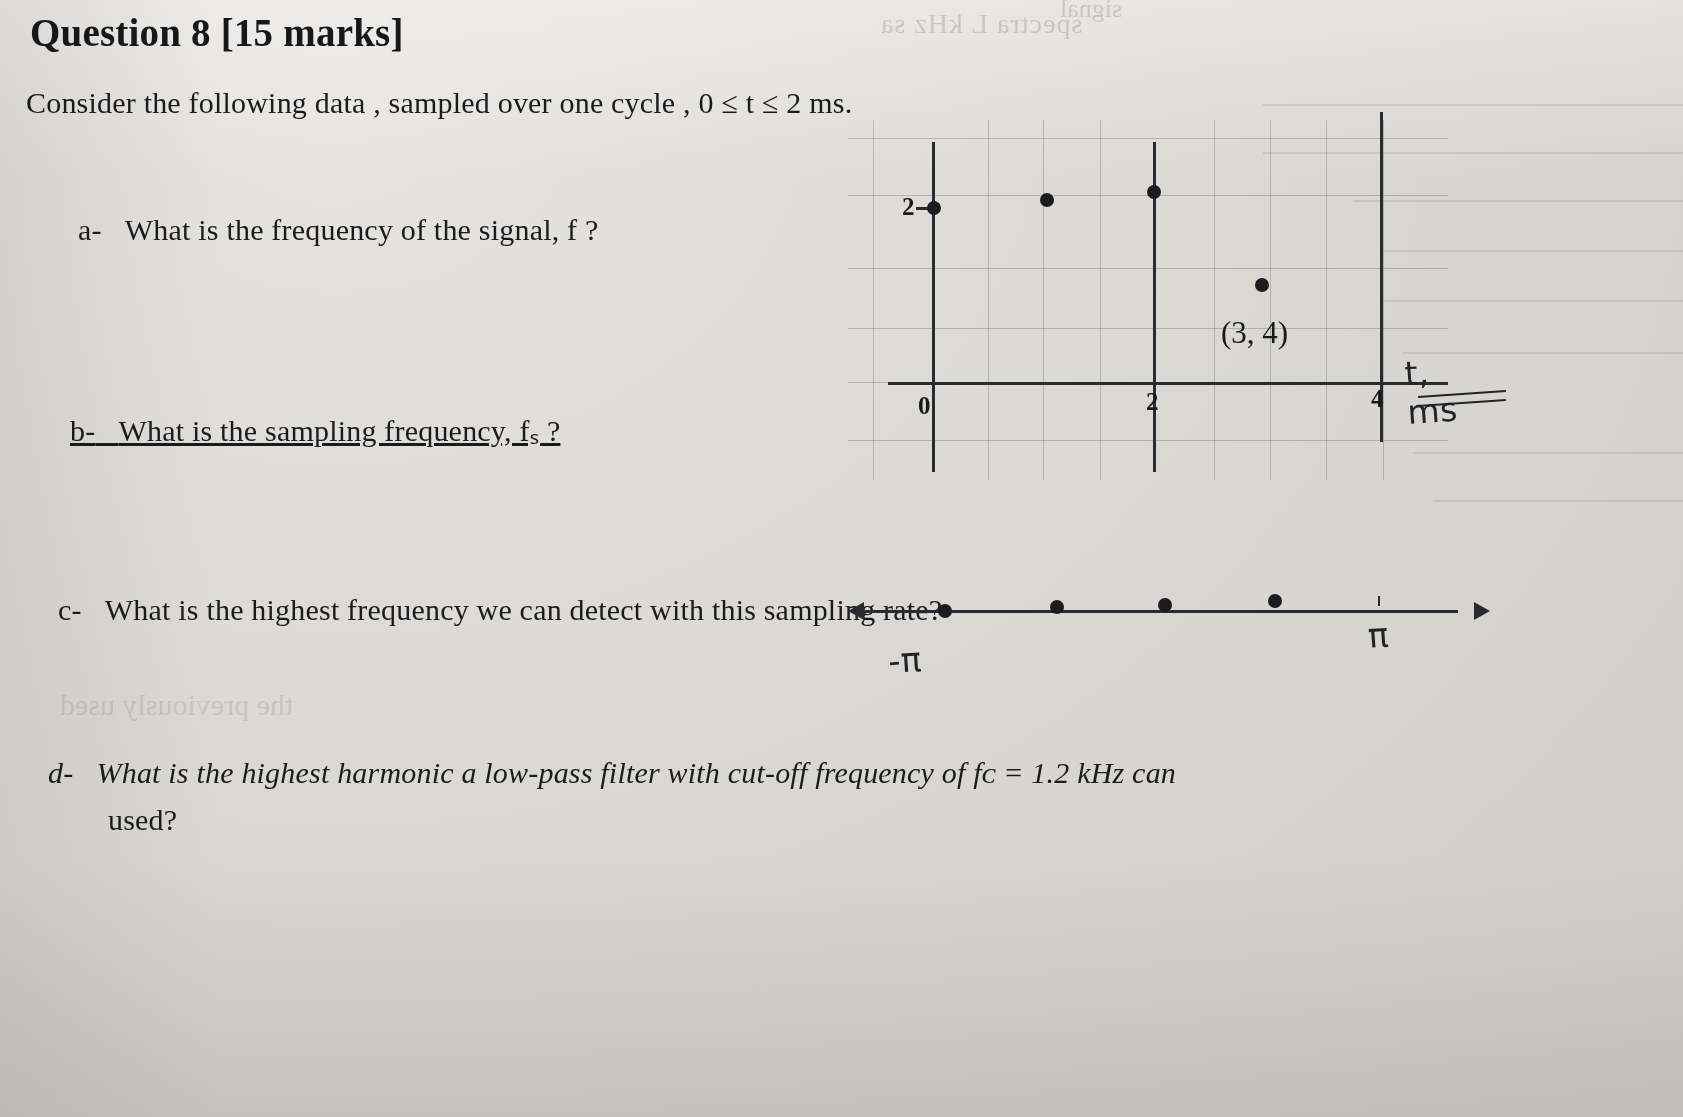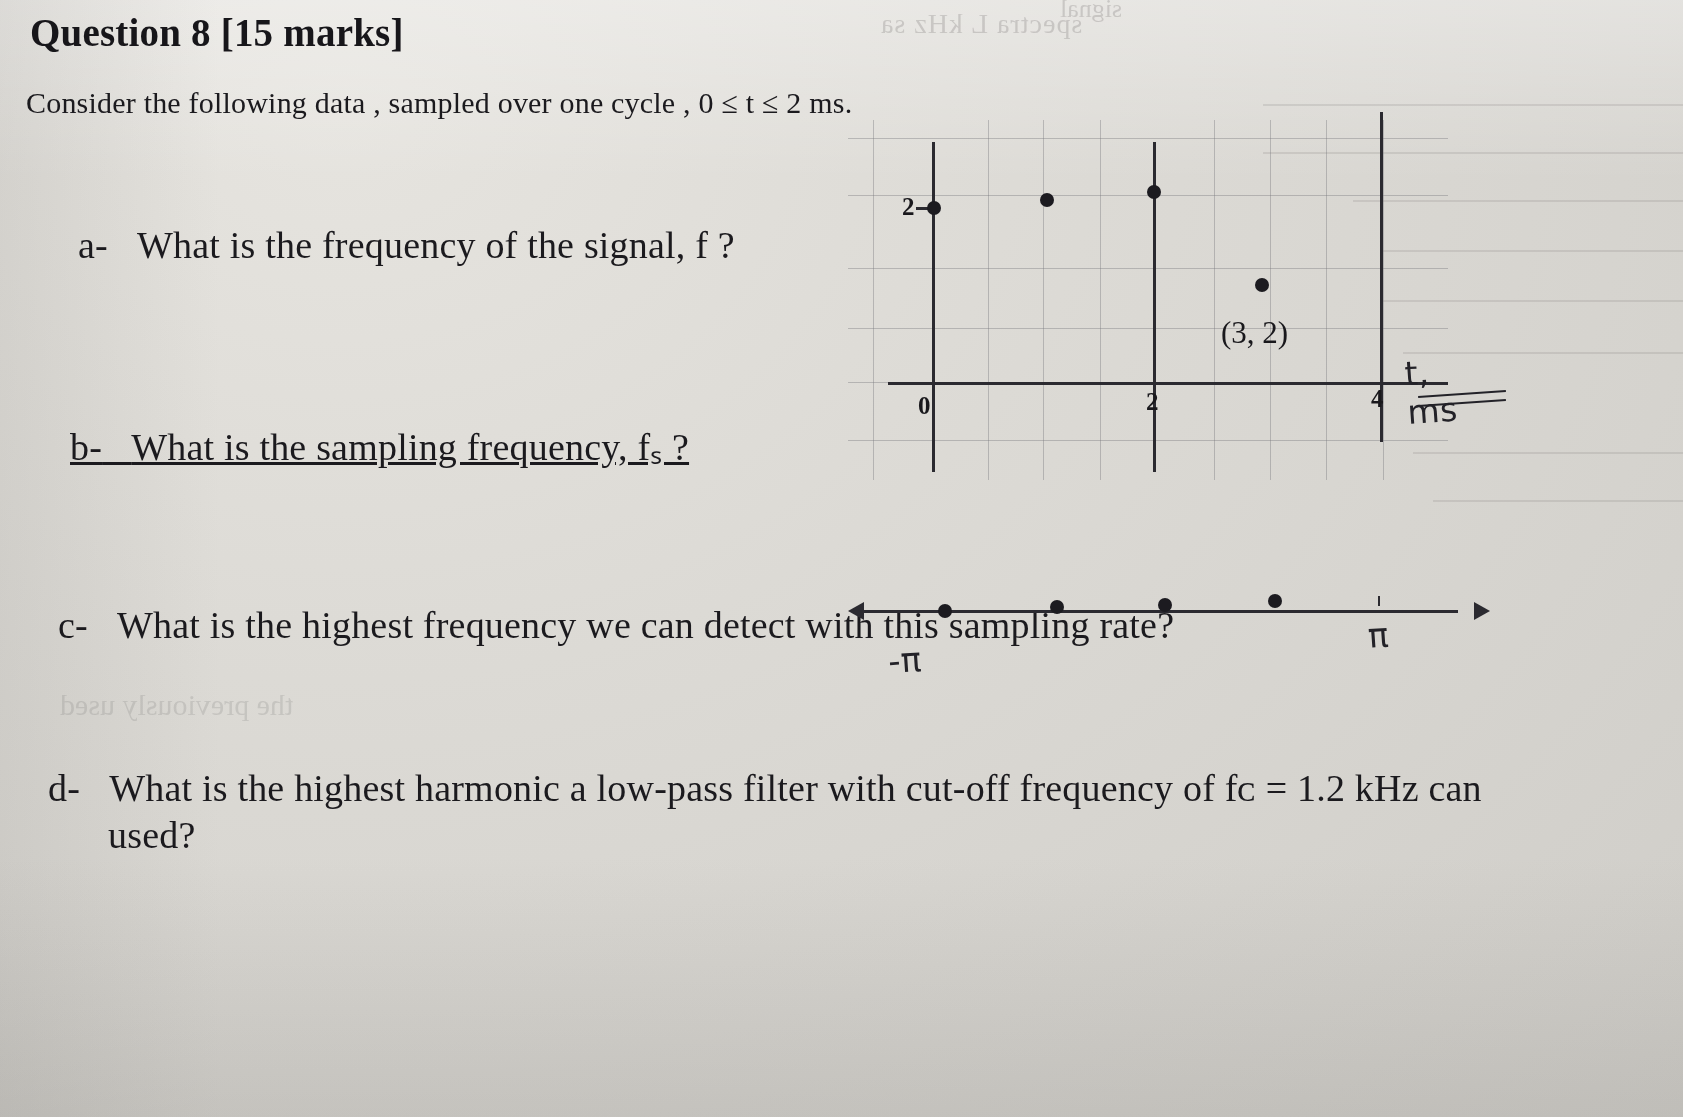--- a/index.html
+++ b/index.html
@@ -77,29 +77,28 @@
   .intro {
     position: absolute;
     left: 26px;
     top: 86px;
     font-size: 30px;
     color: #1b1a1e;
     letter-spacing: 0.2px;
   }
   .qitem {
     position: absolute;
-    font-size: 38px;
+    font-size: 30px;
     color: #1b1a1e;
     letter-spacing: 0.2px;
-    margin-top: 10px;
   }
   .q-a { left: 78px; top: 213px; }
   .q-b { left: 70px; top: 409px; text-decoration: underline; }
   .q-c { left: 58px; top: 593px; }
-  .q-d { left: 48px; top: 756px; }
+  .q-d { left: 48px; top: 756px; font-style: italic; }
   .q-d2 { left: 108px; top: 803px; }
   .q-e { left: 44px; top: 911px; }
 
   
   .graph {
     position: absolute;
     left: 828px;
     top: 100px;
     width: 640px;
     height: 470px;
@@ -275,21 +274,21 @@
 
     <div class="lbl" style="left:90px; top:292px;">0</div>
     <div class="lbl" style="left:318px; top:288px;">2</div>
     <div class="lbl" style="left:543px; top:285px;">4</div>
 
     <div class="pt" style="left:99px;  top:101px;"></div>
     <div class="pt" style="left:212px; top:93px;"></div>
     <div class="pt" style="left:319px; top:85px;"></div>
     <div class="pt" style="left:427px; top:178px;"></div>
 
-    <div class="lbl-paren" style="left:393px; top:215px;">(3, 2)</div>
+    <div class="lbl-paren" style="left:393px; top:215px;">(3, 4)</div>
 
     <div class="handwritten" style="left:578px; top:252px;">t, ms</div>
     <div class="hw-underline" style="left:590px; top:293px; width:88px;"></div>
     <div class="hw-underline" style="left:590px; top:302px; width:88px;"></div>
   </div>
 
   <div class="numline">
     <div class="nl-line"></div>
     <div class="arrow-l"></div>
     <div class="arrow-r"></div>

